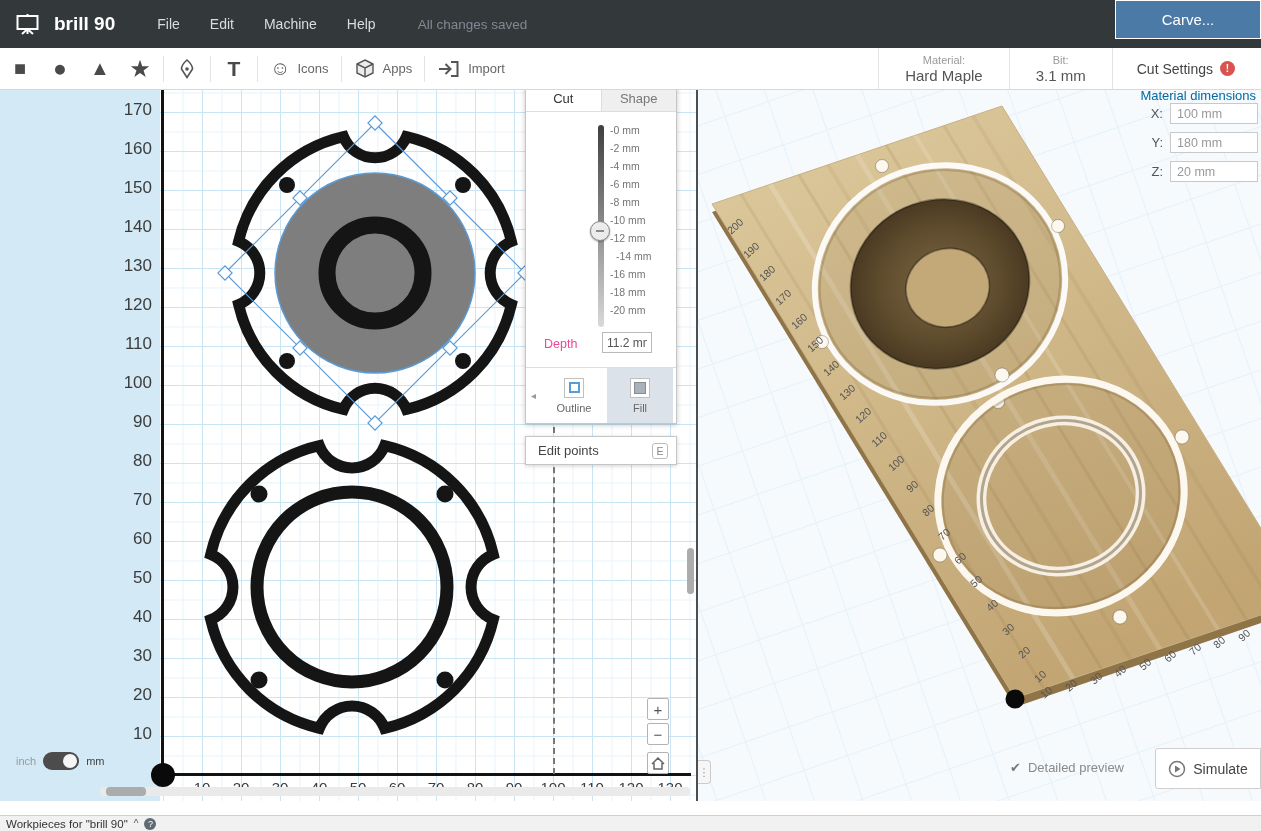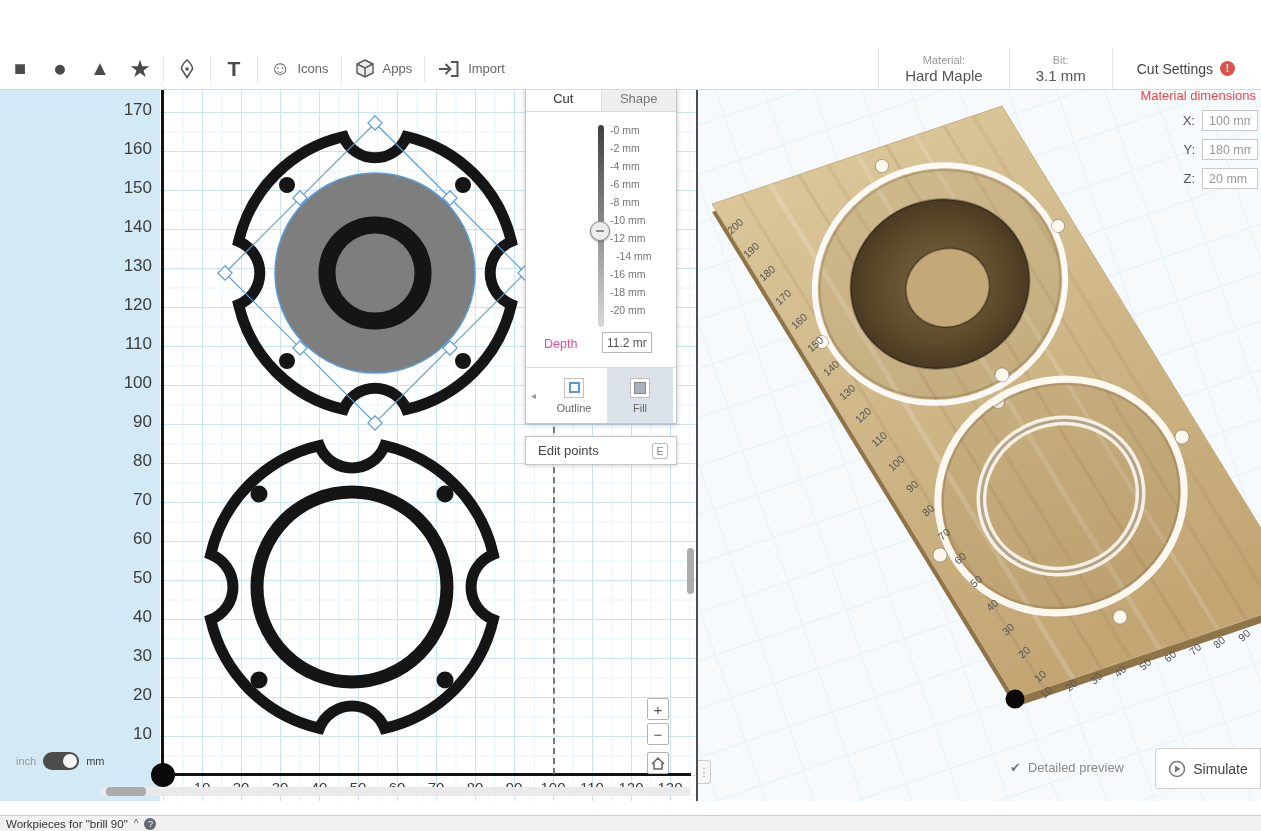--- a/index.html
+++ b/index.html
@@ -98,39 +98,56 @@
 
   
   .preview-pane { position:absolute; left:698px; top:0; width:563px; height:725px; overflow:hidden; background:#f6fafd; }
   .pgrid { position:absolute; left:-170px; top:-170px; width:950px; height:1100px;
            background-image:linear-gradient(#dfeef8 1px,transparent 1px),linear-gradient(90deg,#dfeef8 1px,transparent 1px);
            background-size:46px 46px; transform:rotate(-19deg); opacity:.75; }
   .board-svg { position:absolute; left:0; top:0; }
   .axis-labels { position:absolute; inset:0; pointer-events:none; }
   .ax { position:absolute; transform:translate(-50%,-50%) rotate(-42deg); font-size:10.5px; color:#555; }
   .dims { position:absolute; top:12px; right:3px; text-align:right; z-index:5; }
-  .dims-title { font-size:13px; color:#ef4444; margin-bottom:7px; padding-right:2px; white-space:nowrap; }
+  .dims-title { font-size:13px; color:#0369a1; padding-right:2px; white-space:nowrap; }
   .dim-row { display:flex; justify-content:flex-end; align-items:center; margin-bottom:8px; }
   .dim-label { font-size:13px; color:#555; margin-right:7px; }
-  .dim-input { width:56px; height:21px; border:1px solid #c9c9c9; background:#fff; color:#999; font-size:12.5px; padding:0 6px; font-family:inherit; }
+  .dim-input { width:88px; height:21px; border:1px solid #c9c9c9; background:#fff; color:#999; font-size:12.5px; padding:0 6px; font-family:inherit; }
   .detailed { position:absolute; left:312px; top:684px; display:flex; align-items:center; gap:7px; font-size:13px; color:#8a8a8a; cursor:pointer; }
   .checkmark { color:#777; font-size:13px; }
   .simulate { position:absolute; right:0; top:672px; width:106px; height:41px; background:#fff; border:1px solid #cfcfcf; display:flex; align-items:center; justify-content:center; gap:7px; font-size:14px; color:#444; border-radius:3px 0 0 3px; cursor:pointer; z-index:5; }
   .drag-handle { position:absolute; left:0; top:684px; width:13px; height:24px; background:#f6f6f6; border:1px solid #ccc; border-left:none; border-radius:0 4px 4px 0; display:flex; align-items:center; justify-content:center; color:#999; font-size:11px; z-index:6; cursor:col-resize; }
 
   
   .statusbar { position:absolute; left:0; bottom:0; width:100%; height:16px; background:#f1f1f1; border-top:1px solid #cfcfcf; display:flex; align-items:center; gap:6px; padding-left:6px; font-size:11.5px; color:#333; z-index:30; }
   .collapse-ic { color:#555; font-size:10px; cursor:pointer; }
   .help-badge { width:12px; height:12px; border-radius:50%; background:#5f6a72; color:#fff; font-size:9px; display:flex; align-items:center; justify-content:center; cursor:pointer; }
 </style>
 </head>
 <body>
 
 <div class="app">
 
+  <header class="topbar">
+    <div class="logo">
+      <svg width="27" height="27" viewBox="0 0 27 27">
+        <rect x="3.5" y="5" width="20" height="13" fill="none" stroke="#fff" stroke-width="2"></rect>
+        <path d="M13.5 3 L13.5 5 M13.5 18 L13.5 23 M8 23 L13.5 18 L19 23" fill="none" stroke="#fff" stroke-width="2"></path>
+      </svg>
+    </div>
+    <div class="app-title">brill 90</div>
+    <nav class="menus" id="menus">
+        <div>File</div>
+        <div>Edit</div>
+        <div>Machine</div>
+        <div>Help</div>
+      </nav>
+    <div class="save-status">All changes saved</div>
+    <div class="carve-btn">Carve...</div>
+  </header>
 
   <div class="toolbar">
     <div class="tbtn">
         <span class="g-shape">■</span>
       </div>
     <div class="tbtn">
         <span class="g-shape g-circle">●</span>
       </div>
     <div class="tbtn">
         <span class="g-shape">▲</span>

